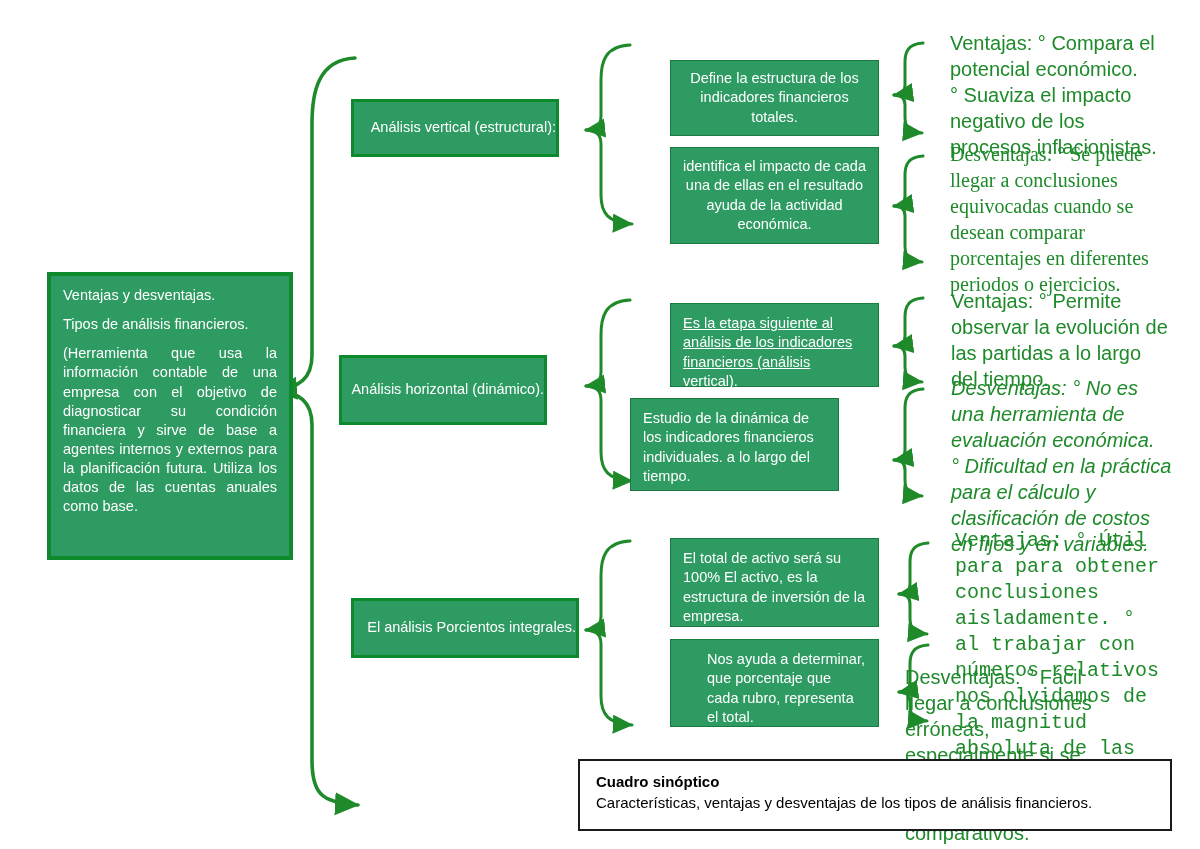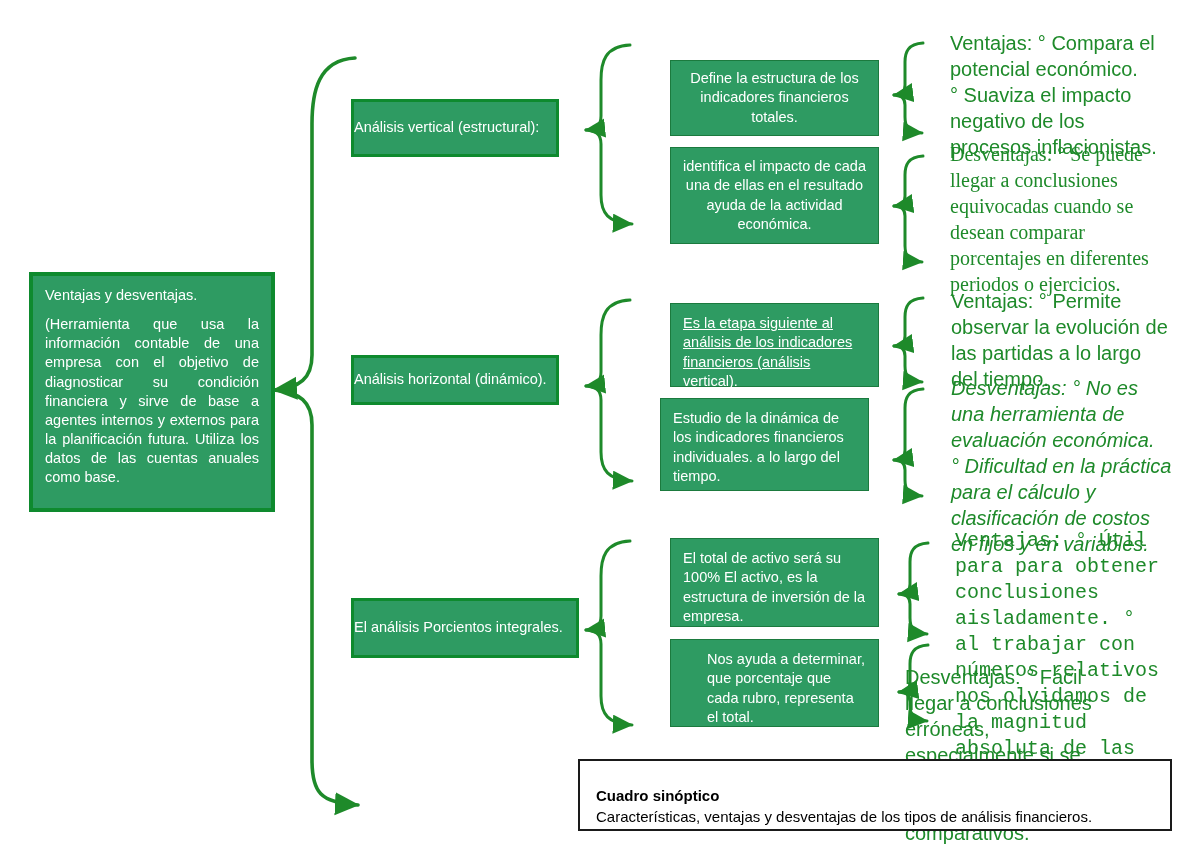--- a/index.html
+++ b/index.html
@@ -19,21 +19,21 @@
     line-height:1.32;
   }
   .root-box p{margin:0 0 10px 0;text-align:justify;}
   .root-box p:last-child{margin-bottom:0;}
   .root-box p.plain{text-align:left;}
 
   
   .cat-box{
     background:#2E9B62;
     border:3px solid #0E8A2E;
-    display:flex;align-items:center;justify-content:flex-start;
+    display:flex;align-items:center;justify-content:flex-end;
     text-align:center;
     font-size:14.5px;
     line-height:1.35;
   }
 
   
   .det-box{
     background:#2E9B62;
     border:1px solid #1B7A3E;
     padding:10px 12px;
@@ -51,21 +51,21 @@
     font-size:20px;
     line-height:1.30;
   }
 
   
   .caption-box{
     position:absolute;
     box-sizing:border-box;
     background:#ffffff;
     border:2px solid #1a1a1a;
-    padding:24px 16px;
+    padding:10px 16px;
     color:#000000;
     font-size:15px;
     line-height:1.4;
   }
   .caption-title{font-weight:bold;}
 
   svg.conn{position:absolute;left:0;top:0;width:1200px;height:849px;
            pointer-events:none;overflow:visible;}
   .brace{fill:none;stroke:#1E8A2A;stroke-width:3;stroke-linecap:round;stroke-linejoin:round;}
   .brace-thick{fill:none;stroke:#1E8A2A;stroke-width:3.6;stroke-linecap:round;stroke-linejoin:round;}
@@ -166,48 +166,49 @@
     <path class="brace" marker-end="url(#arrowG)" d="M 928 645
              C 913 646, 910 654, 910 664
              L 910 682
              C 910 689, 907 691, 899 692"></path>
     <path class="brace" marker-end="url(#arrowG)" d="M 899 692
              C 907 693, 910 695, 910 702
              L 910 705
              C 910 715, 913 720, 927 721"></path>
   </svg>
 
-  <div class="node root-box" style="left:22px;top:272px;width:246px;height:240px;">
+  <div class="node root-box" style="left:40px;top:272px;width:246px;height:288px;">
     <p class="plain">Ventajas y desventajas.</p>
+    <p class="plain">Tipos de análisis financieros.</p>
     <p>(Herramienta que usa la información contable de una empresa con el objetivo de diagnosticar su condición financiera y sirve de base a agentes internos y externos para la planificación futura. Utiliza los datos de las cuentas anuales como base.</p>
   </div>
 
   <div class="node cat-box" style="left:344px;top:99px;width:208px;height:58px;">
     <span>Análisis vertical (estructural):</span>
   </div>
 
-  <div class="node cat-box" style="left:344px;top:355px;width:208px;height:50px;">
+  <div class="node cat-box" style="left:332px;top:355px;width:208px;height:70px;">
     <span>Análisis horizontal (dinámico).</span>
   </div>
 
   <div class="node cat-box" style="left:344px;top:598px;width:228px;height:60px;">
     <span>El análisis Porcientos integrales.</span>
   </div>
 
   <div class="node det-box center" style="left:663px;top:60px;width:209px;height:76px;">
     <span>Define la estructura de los indicadores financieros totales.</span>
   </div>
   <div class="node det-box center" style="left:663px;top:147px;width:209px;height:97px;">
     <span>identifica el impacto de cada una de ellas en el resultado ayuda de la actividad económica.</span>
   </div>
 
   <div class="node det-box left" style="left:663px;top:303px;width:209px;height:84px;text-decoration:underline;">
     <span>Es la etapa siguiente al análisis de los indicadores financieros (análisis vertical).</span>
   </div>
-  <div class="node det-box left" style="left:653px;top:398px;width:209px;height:93px;">
+  <div class="node det-box left" style="left:623px;top:398px;width:209px;height:93px;">
     <span>Estudio de la dinámica de los indicadores financieros individuales. a lo largo del tiempo.</span>
   </div>
 
   <div class="node det-box left" style="left:663px;top:538px;width:209px;height:89px;">
     <span>El total de activo será su 100%  El activo, es la estructura de inversión de la empresa.</span>
   </div>
   <div class="node det-box left" style="left:663px;top:639px;width:209px;height:88px;padding-left:36px;">
     <span>Nos ayuda a determinar, que porcentaje que cada rubro, representa el total.</span>
   </div>
 

